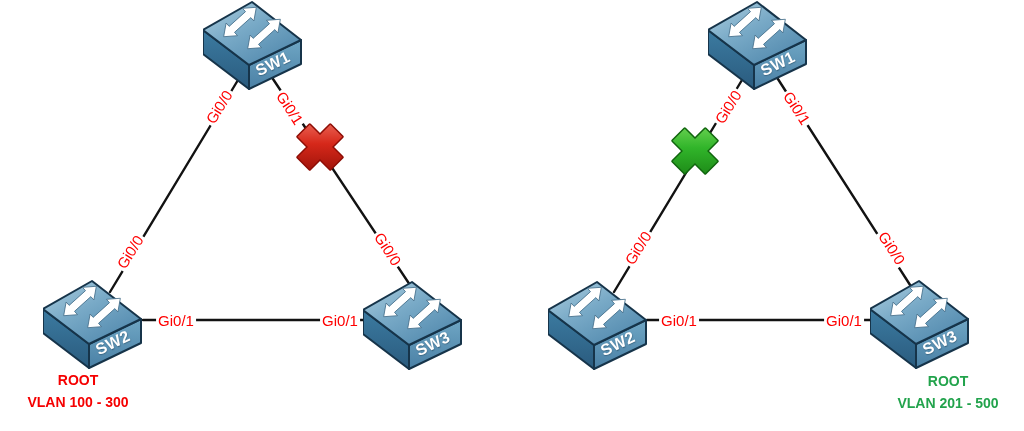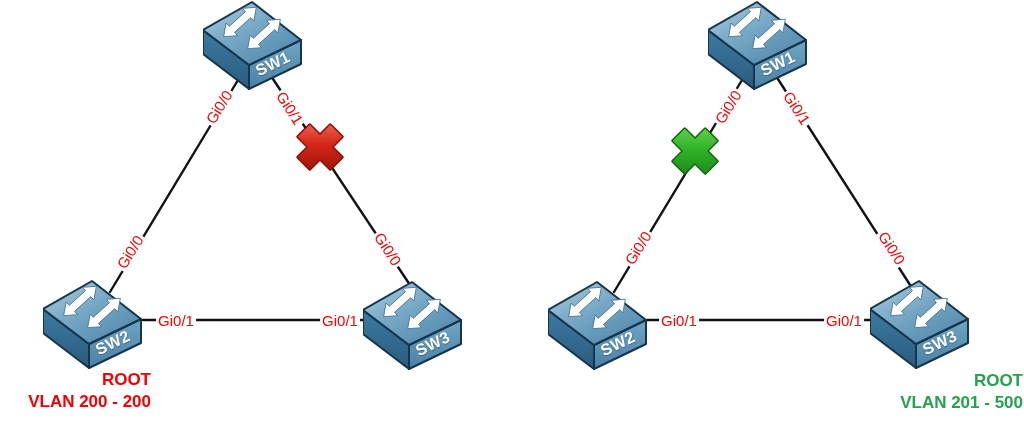--- a/index.html
+++ b/index.html
@@ -56,23 +56,23 @@
     color: #ffffff;
     font-size: 16px;
     font-weight: 600;
     letter-spacing: 0.5px;
     transform: rotate(-26deg);
     text-shadow: 0 1px 1px rgba(15,45,65,0.45);
   }
   .root-block {
     position: absolute;
     z-index: 2;
-    text-align: right;
+    text-align: center;
     font-weight: bold;
-    font-size: 17px;
+    font-size: 14px;
     line-height: 22px;
     white-space: nowrap;
   }
   .root-block.red   { color: #f50000; }
   .root-block.green { color: #22a34c; }
   .defs-holder { position: absolute; width: 0; height: 0; overflow: hidden; }
 </style>
 </head>
 <body>
 
@@ -178,20 +178,20 @@
 
   <span class="port ru" style="left:728px; top:107px;">Gi0/0</span>
   <span class="port rd" style="left:797px; top:108px;">Gi0/1</span>
   <span class="port ru" style="left:638px; top:248px;">Gi0/0</span>
   <span class="port rd" style="left:892px; top:248px;">Gi0/0</span>
   <span class="port" style="left:679px; top:320px;">Gi0/1</span>
   <span class="port" style="left:844px; top:320px;">Gi0/1</span>
 
   <div class="root-block red" style="left:5px; top:369px; width:146px;">
     <div>ROOT</div>
-    <div>VLAN 200 - 200</div>
+    <div>VLAN 100 - 300</div>
   </div>
   <div class="root-block green" style="left:873px; top:370px; width:150px;">
     <div>ROOT</div>
     <div>VLAN 201 - 500</div>
   </div>
 
 </div>
 
 </body></html>

